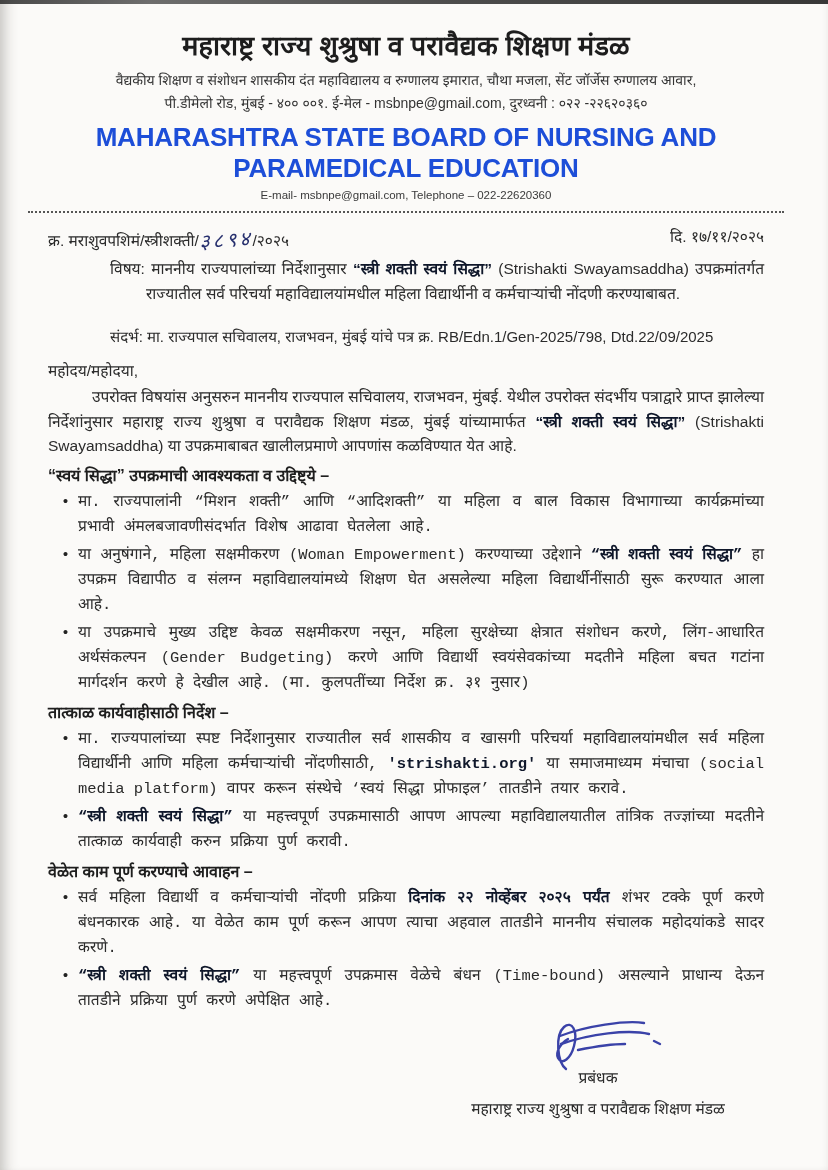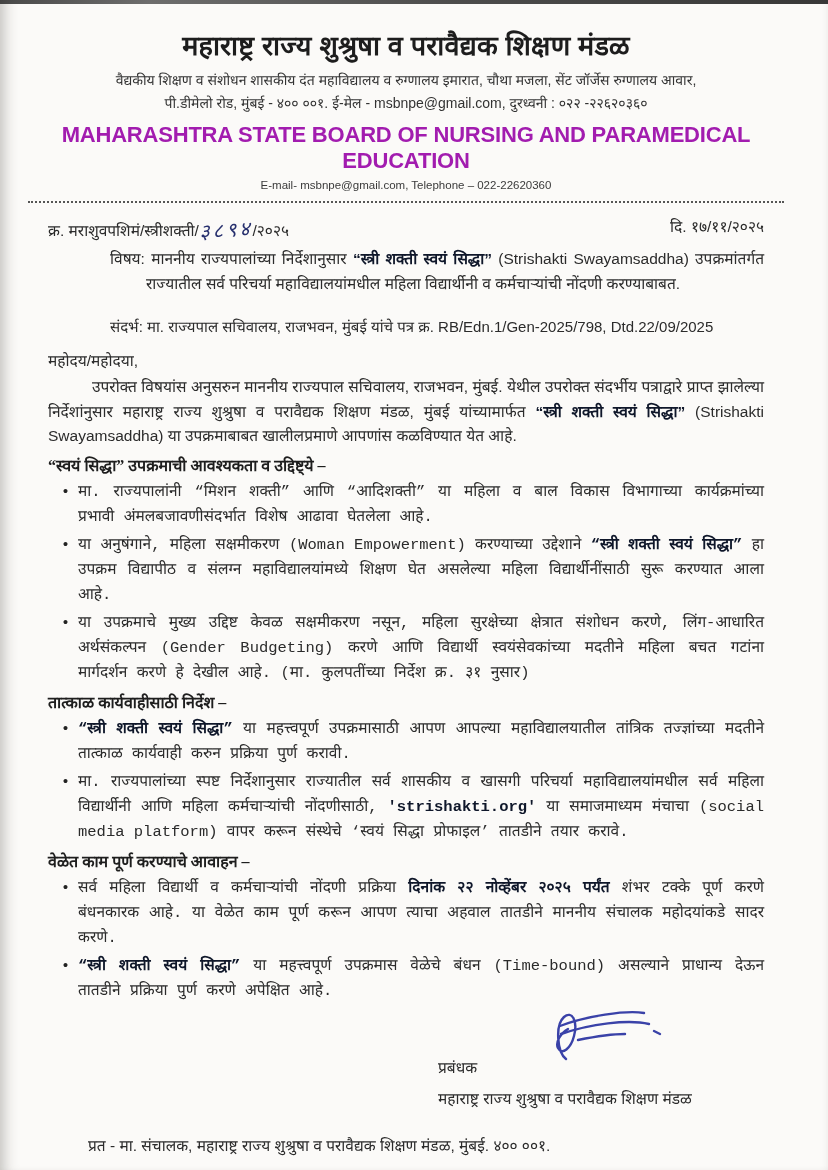--- a/index.html
+++ b/index.html
@@ -18,21 +18,21 @@
   }
   .top-strip{
     position:absolute;top:0;left:0;width:828px;height:4px;
     background:linear-gradient(90deg,#2a2a2a 0%,#555 18%,#2e2e2e 55%,#161616 100%);
     opacity:.85;
   }
   
   .letterhead{text-align:center;}
   .lh-title{font-size:27px;font-weight:bold;color:#1d1d1d;letter-spacing:.2px;margin-top:12px;}
   .lh-addr{font-size:14px;color:#333;line-height:23px;margin-top:6px;}
-  .lh-en-title{font-size:22px;font-weight:bold;color:#a21caf;margin-top:7px;letter-spacing:-.2px;}
+  .lh-en-title{font-size:26px;font-weight:bold;color:#1d4ed8;margin-top:7px;letter-spacing:-.2px;}
   .lh-en-addr{font-size:11.5px;color:#3a3a3a;line-height:16px;margin-top:3px;}
   .dotted-rule{
     border:none;border-top:2px dotted #555;margin:8px -20px 0 -20px;height:0;
   }
   
   .ref-row{display:flex;justify-content:space-between;align-items:flex-start;margin-top:12px;font-size:15.5px;}
   .hand-ink{
     display:inline-block;color:#27306e;font-size:20px;font-style:italic;
     letter-spacing:3px;transform:rotate(-4deg) translateY(1px);
     font-family:"DejaVu Serif","Liberation Serif",serif;
@@ -46,32 +46,32 @@
   }
   .ref-line{
     margin-top:18px;font-size:15px;line-height:25px;
     padding-left:98px;text-indent:-36px;
   }
   .salutation{margin-top:10px;}
   .intro{
     margin-top:2px;font-size:15.5px;line-height:24.5px;text-align:justify;text-indent:44px;
   }
   .sec-heading{
-    font-size:16px;font-weight:bold;color:#1e1e1e;margin:5px 0 2px 0;line-height:24px;font-family:Liberation Serif, serif;
+    font-size:16px;font-weight:bold;color:#1e1e1e;margin:5px 0 2px 0;line-height:24px;
   }
   ul.bullets{margin:0;padding:0 0 0 30px;list-style:none;}
   ul.bullets li{
     position:relative;font-size:15.5px;line-height:25px;text-align:justify;margin:2px 0 3px 0;font-family:Liberation Mono, monospace;
   }
   ul.bullets li::before{
     content:"•";position:absolute;left:-17px;top:0;font-size:15px;color:#222;
   }
   .b{font-weight:bold;color:#0f172a;}
   
-  .sign-block{width:320px;margin:2px 6px 12px auto;position:relative;}
+  .sign-block{width:320px;margin:2px 6px 12px auto;text-align:center;position:relative;}
   .sign-scribble{display:block;margin:0 auto -8px auto;}
   .sign-designation{font-size:15.5px;line-height:22px;}
   .sign-org{font-size:15.5px;line-height:24px;margin-top:8px;white-space:nowrap;}
   .copy-line{
     position:absolute;left:88px;bottom:14px;font-size:15.5px;color:#2b2b2b;
   }
 </style>
 </head>
 <body>
 
@@ -107,22 +107,22 @@
 
   <div class="sec-heading">“स्वयं सिद्धा” उपक्रमाची आवश्यकता व उद्दिष्ट्ये –</div>
   <ul class="bullets">
       <li><span>मा. राज्यपालांनी “मिशन शक्ती” आणि “आदिशक्ती” या महिला व बाल विकास विभागाच्या कार्यक्रमांच्या प्रभावी अंमलबजावणीसंदर्भात विशेष आढावा घेतलेला आहे.</span></li>
       <li><span>या अनुषंगाने, महिला सक्षमीकरण (Woman Empowerment) करण्याच्या उद्देशाने </span><span class="b">“स्त्री शक्ती स्वयं सिद्धा”</span><span> हा उपक्रम विद्यापीठ व संलग्न महाविद्यालयांमध्ये शिक्षण घेत असलेल्या महिला विद्यार्थीनींसाठी सुरू करण्यात आला आहे.</span></li>
       <li><span>या उपक्रमाचे मुख्य उद्दिष्ट केवळ सक्षमीकरण नसून, महिला सुरक्षेच्या क्षेत्रात संशोधन करणे, लिंग-आधारित अर्थसंकल्पन (Gender Budgeting) करणे आणि विद्यार्थी स्वयंसेवकांच्या मदतीने महिला बचत गटांना मार्गदर्शन करणे हे देखील आहे. (मा. कुलपतींच्या निर्देश क्र. ३१ नुसार)</span></li>
     </ul>
 
   <div class="sec-heading">तात्काळ कार्यवाहीसाठी निर्देश –</div>
   <ul class="bullets">
+      <li><span>मा. राज्यपालांच्या स्पष्ट निर्देशानुसार राज्यातील सर्व शासकीय व खासगी परिचर्या महाविद्यालयांमधील सर्व महिला विद्यार्थीनी आणि महिला कर्मचाऱ्यांची नोंदणीसाठी, </span><span class="b">'strishakti.org'</span><span> या समाजमाध्यम मंचाचा (social media platform) वापर करून संस्थेचे ‘स्वयं सिद्धा प्रोफाइल’ तातडीने तयार करावे.</span></li>
       <li><span class="b">“स्त्री शक्ती स्वयं सिद्धा”</span><span> या महत्त्वपूर्ण उपक्रमासाठी आपण आपल्या महाविद्यालयातील तांत्रिक तज्ज्ञांच्या मदतीने तात्काळ कार्यवाही करुन प्रक्रिया पुर्ण करावी.</span></li>
-      <li><span>मा. राज्यपालांच्या स्पष्ट निर्देशानुसार राज्यातील सर्व शासकीय व खासगी परिचर्या महाविद्यालयांमधील सर्व महिला विद्यार्थीनी आणि महिला कर्मचाऱ्यांची नोंदणीसाठी, </span><span class="b">'strishakti.org'</span><span> या समाजमाध्यम मंचाचा (social media platform) वापर करून संस्थेचे ‘स्वयं सिद्धा प्रोफाइल’ तातडीने तयार करावे.</span></li>
     </ul>
 
   <div class="sec-heading">वेळेत काम पूर्ण करण्याचे आवाहन –</div>
   <ul class="bullets">
       <li><span>सर्व महिला विद्यार्थी व कर्मचाऱ्यांची नोंदणी प्रक्रिया </span><span class="b">दिनांक २२ नोव्हेंबर २०२५ पर्यंत</span><span> शंभर टक्के पूर्ण करणे बंधनकारक आहे. या वेळेत काम पूर्ण करून आपण त्याचा अहवाल तातडीने माननीय संचालक महोदयांकडे सादर करणे.</span></li>
       <li><span class="b">“स्त्री शक्ती स्वयं सिद्धा”</span><span> या महत्त्वपूर्ण उपक्रमास वेळेचे बंधन (Time-bound) असल्याने प्राधान्य देऊन तातडीने प्रक्रिया पुर्ण करणे अपेक्षित आहे.</span></li>
     </ul>
 
   <div class="sign-block">
     <svg class="sign-scribble" width="140" height="58" viewBox="0 0 140 58">
@@ -131,14 +131,13 @@
         <path d="M32 19 C58 9 98 3 116 6"></path>
         <path d="M33 27 C62 17 100 12 121 17"></path>
         <path d="M50 33 C70 29 86 27 97 27"></path>
         <path d="M126 24 l6 3"></path>
       </g>
     </svg>
     <div class="sign-designation">प्रबंधक</div>
     <div class="sign-org">महाराष्ट्र राज्य शुश्रुषा व परावैद्यक शिक्षण मंडळ</div>
   </div>
 
-  <div class="copy-line">प्रत - मा. संचालक, महाराष्ट्र राज्य शुश्रुषा व परावैद्यक शिक्षण मंडळ, मुंबई. ४०० ००१.</div>
 </div>
 
 </body></html>

